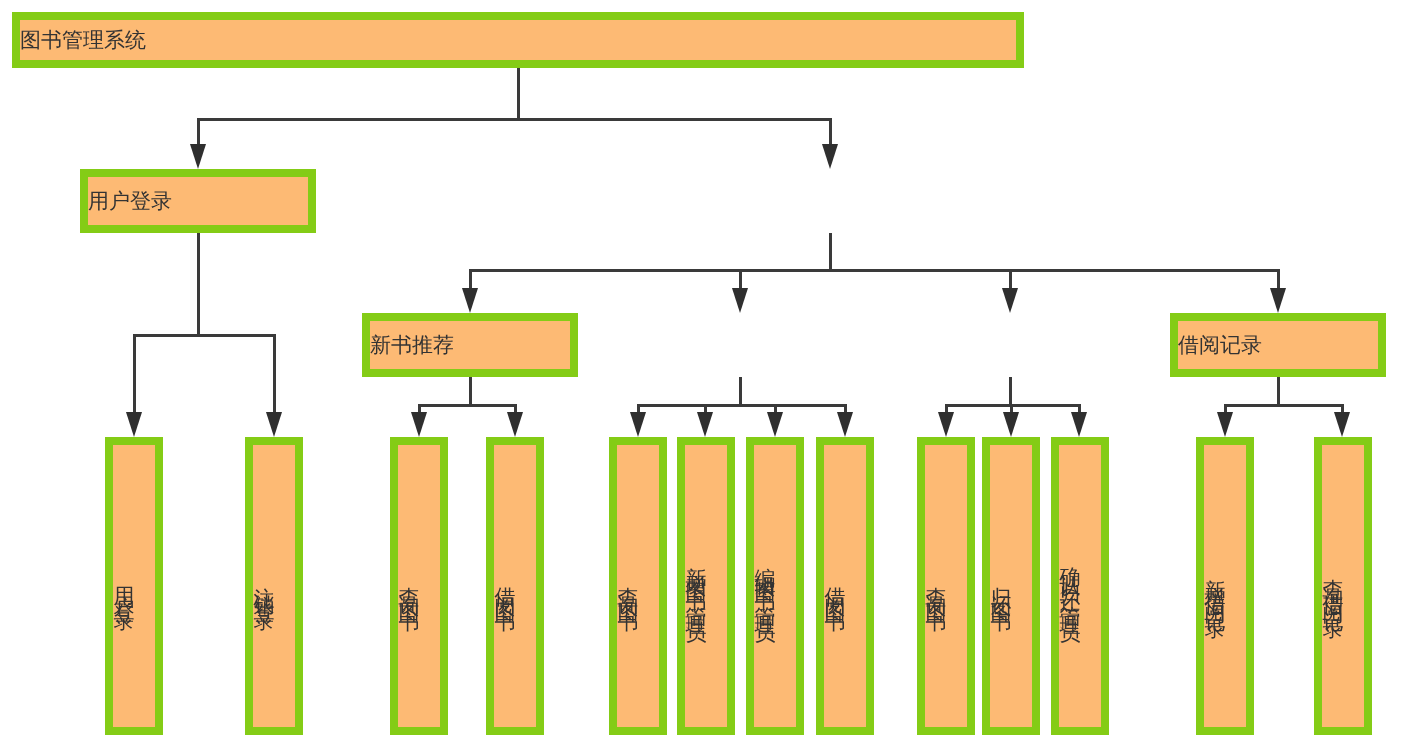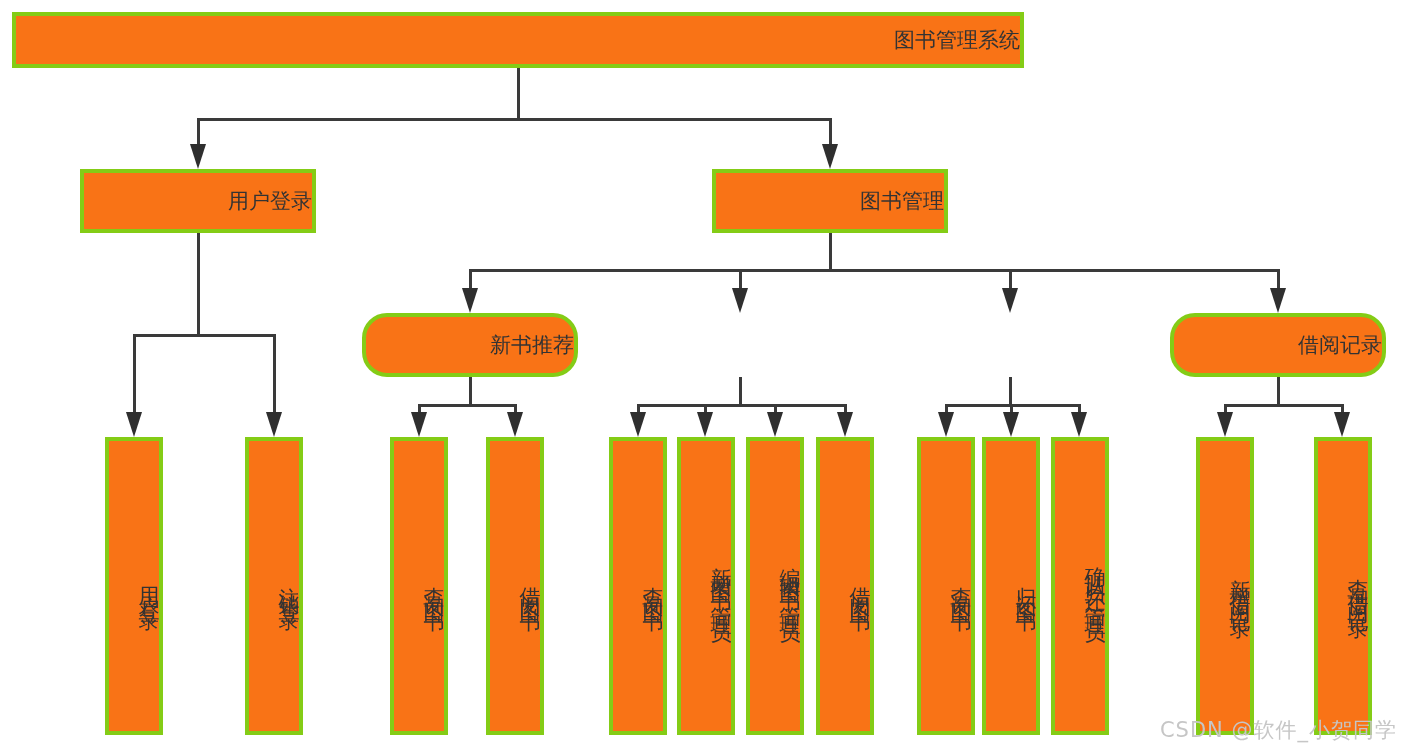--- a/index.html
+++ b/index.html
@@ -8,32 +8,32 @@
     width: 1405px;
     height: 747px;
     background: #ffffff;
     font-family: "DejaVu Sans", "Liberation Sans", sans-serif;
     color: #333333;
     overflow: hidden;
   }
   .box {
     position: absolute;
     box-sizing: border-box;
-    border: 4px solid #84cc16;
-    background: #f97316;
+    border: 8px solid #84cc16;
+    background: #fdba74;
     display: flex;
     align-items: center;
-    justify-content: flex-end;
+    justify-content: flex-start;
     font-size: 21px;
     color: #333333;
     z-index: 2;
   }
   .root-box  { left: 12px;  top: 12px;  width: 1012px; height: 56px; }
   .lvl2      { top: 169px; height: 64px; width: 236px; }
-  .lvl3      { top: 313px; height: 64px; width: 216px; border-radius: 25px; }
+  .lvl3      { top: 313px; height: 64px; width: 216px; }
   .leaf      { top: 437px; height: 298px; width: 58px; }
   .vtext {
     writing-mode: vertical-rl;
     text-orientation: mixed;
     white-space: nowrap;
     font-size: 21px;
     letter-spacing: 8px;
     line-height: 1;
   }
   .vline {
@@ -70,23 +70,20 @@
 <body>
 
 <div id="stage">
 
   <div class="box root-box">
     <span>图书管理系统</span>
   </div>
 
   <div class="box lvl2" style="left:80px;">
     <span>用户登录</span>
-  </div>
-  <div class="box lvl2" style="left:712px;">
-    <span>图书管理</span>
   </div>
 
   <div class="box lvl3" style="left:362px;">
     <span>新书推荐</span>
   </div>
   <div class="box lvl3" style="left:1170px;">
     <span>借阅记录</span>
   </div>
 
   <div class="box leaf" style="left:105px;">
@@ -185,15 +182,14 @@
   <div class="vline" style="left:1078px; top:404px; height:15px;"></div>
   <div class="arrow" style="left:1071px; top:412px;"></div>
 
   <div class="vline" style="left:1277px; top:377px; height:29px;"></div>
   <div class="hline" style="left:1224px; top:404px; width:119px;"></div>
   <div class="vline" style="left:1224px; top:404px; height:15px;"></div>
   <div class="arrow" style="left:1217px; top:412px;"></div>
   <div class="vline" style="left:1341px; top:404px; height:15px;"></div>
   <div class="arrow" style="left:1334px; top:412px;"></div>
 
-  <div class="watermark">CSDN @软件_小贺同学</div>
 
 </div>
 
 </body></html>

